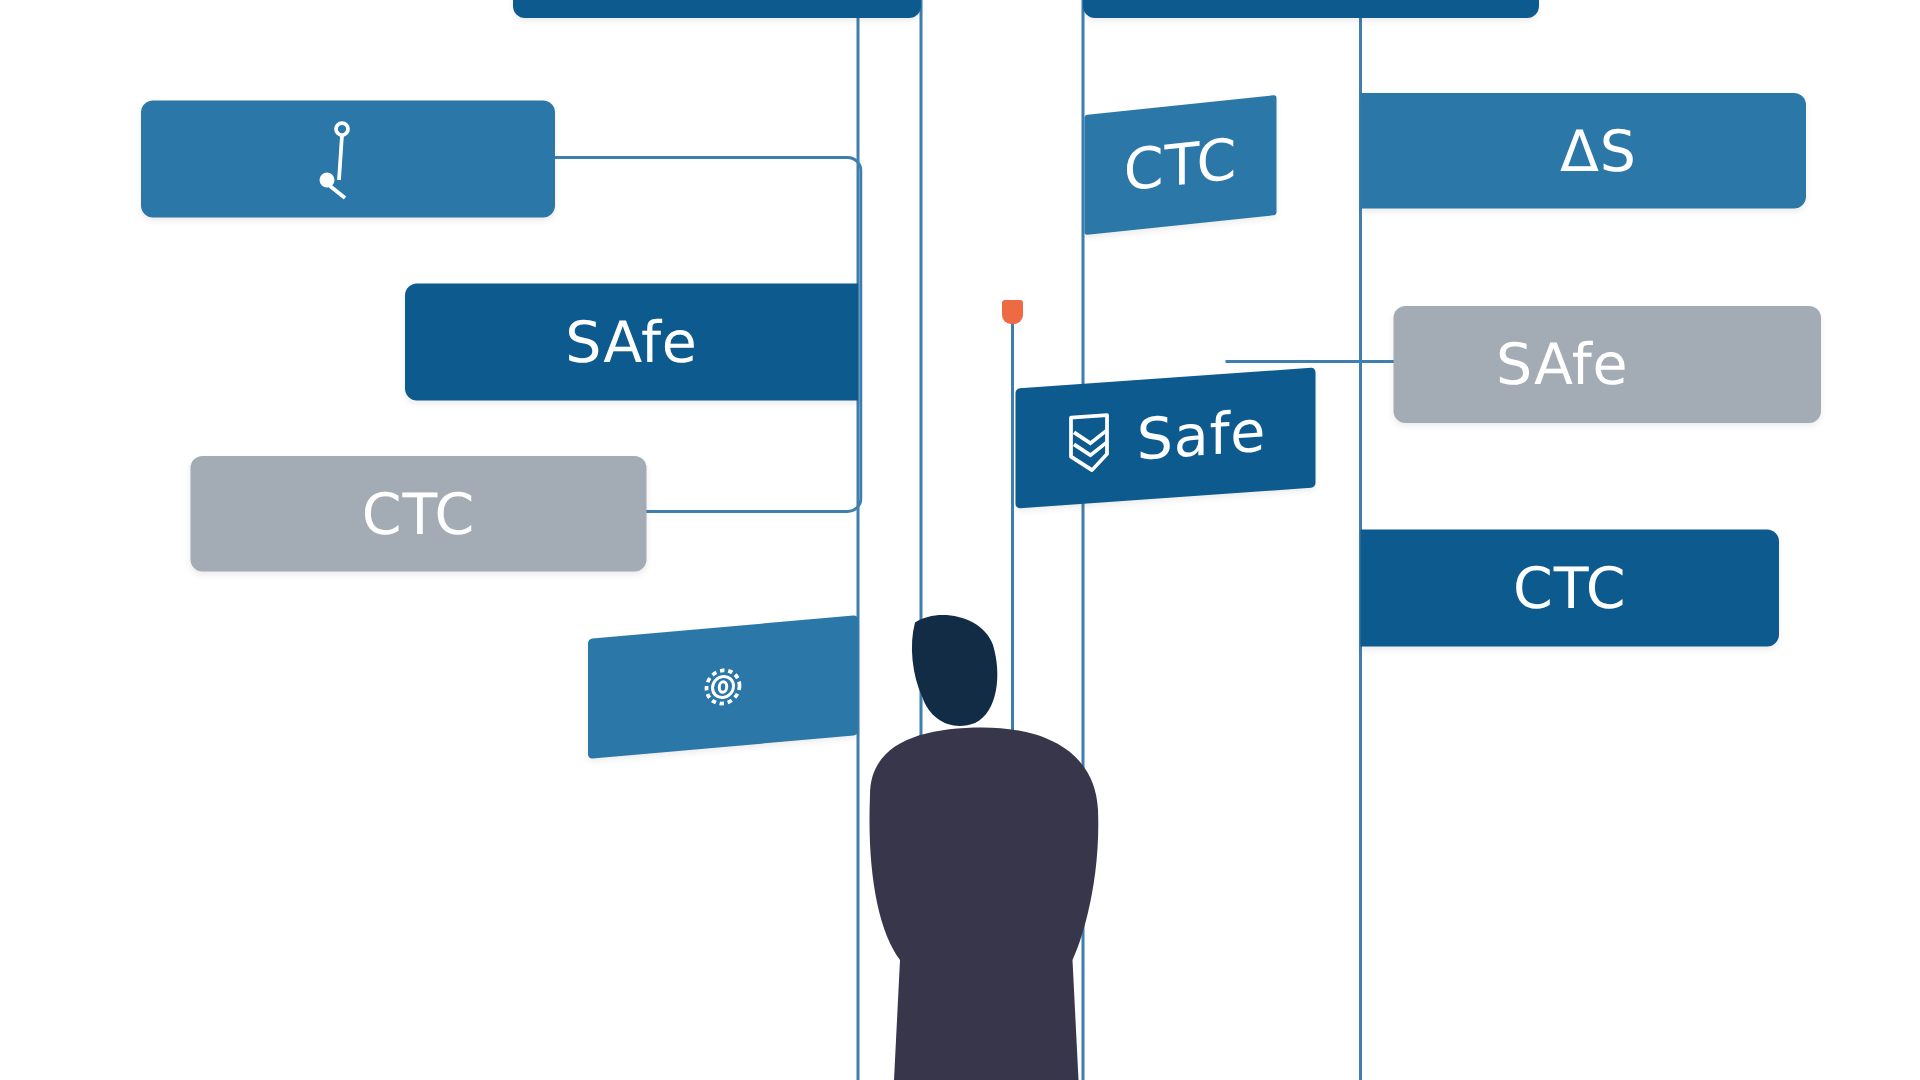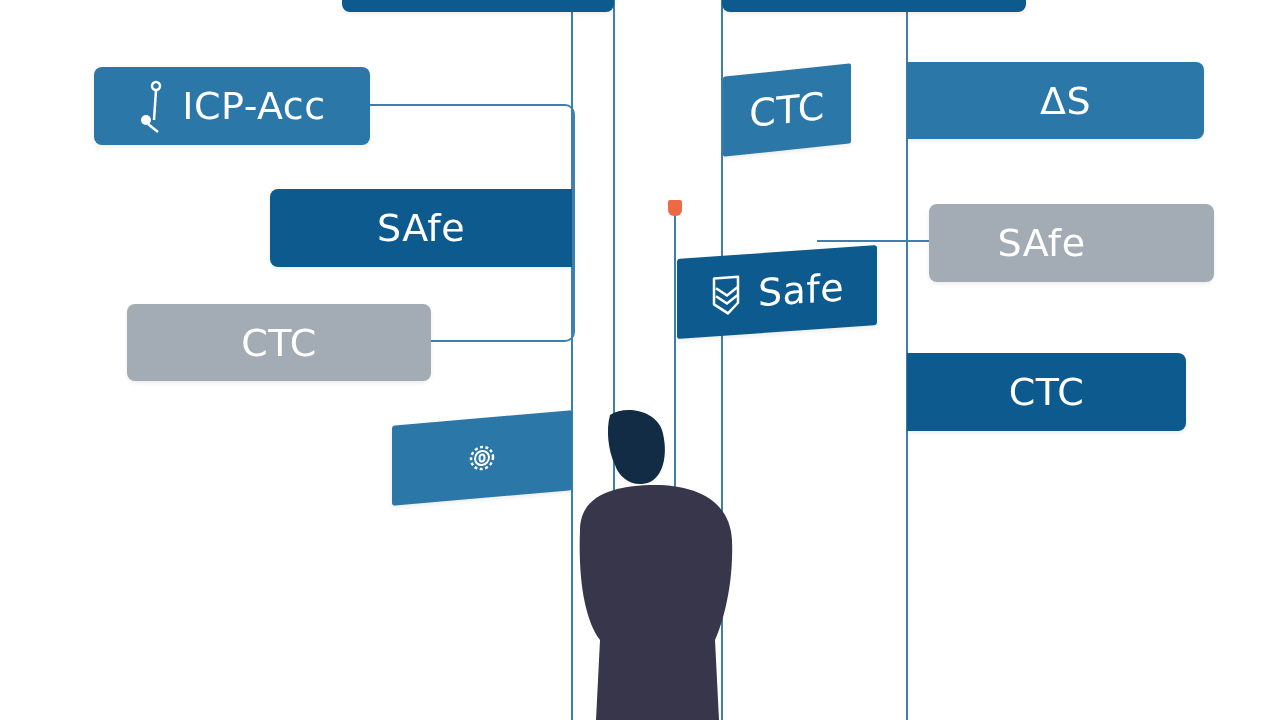--- a/index.html
+++ b/index.html
@@ -45,21 +45,20 @@
 
 <div class="sign" style="left:94px; top:67px; width:276px; height:78px; background:#2a77a8;">
   <span class="icon">
     <svg width="30" height="56" viewBox="0 0 30 56">
       <circle cx="18" cy="8" r="4" fill="none" stroke="#fff" stroke-width="2.5"></circle>
       <path d="M18 12 L16 42" stroke="#fff" stroke-width="2.5" fill="none"></path>
       <circle cx="8" cy="42" r="5" fill="#fff"></circle>
       <path d="M10 46 L20 54" stroke="#fff" stroke-width="2.5"></path>
     </svg>
   </span>
-  <span class="label">ICP-Acc</span>
 </div>
 
 <div class="sign" style="left:270px; top:189px; width:302px; height:78px; background:#0d5a8e; border-radius:8px 0 0 8px;">
   <span class="label">SAfe</span>
 </div>
 
 <div class="sign" style="left:127px; top:304px; width:304px; height:77px; background:#a3acb5;">
   <span class="label">CTC</span>
 </div>
 

